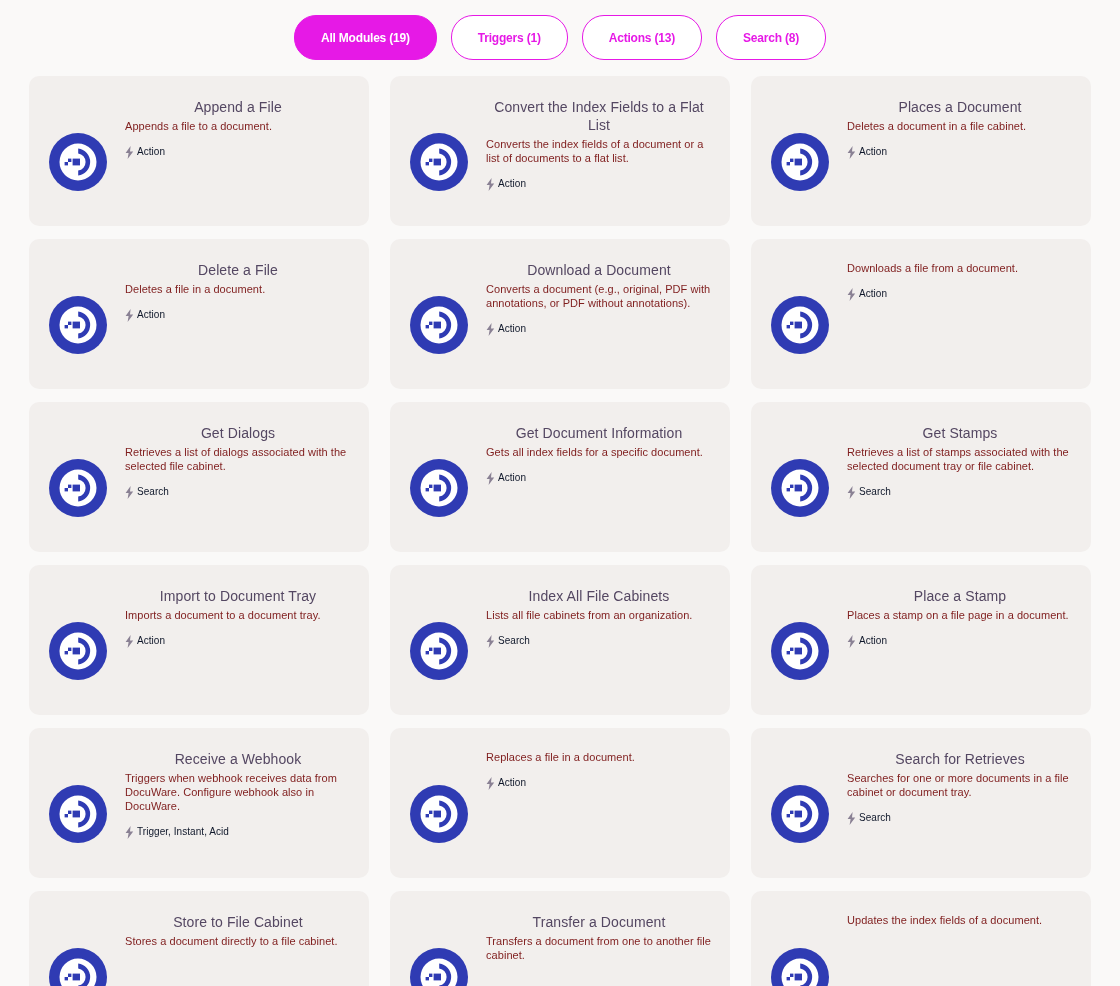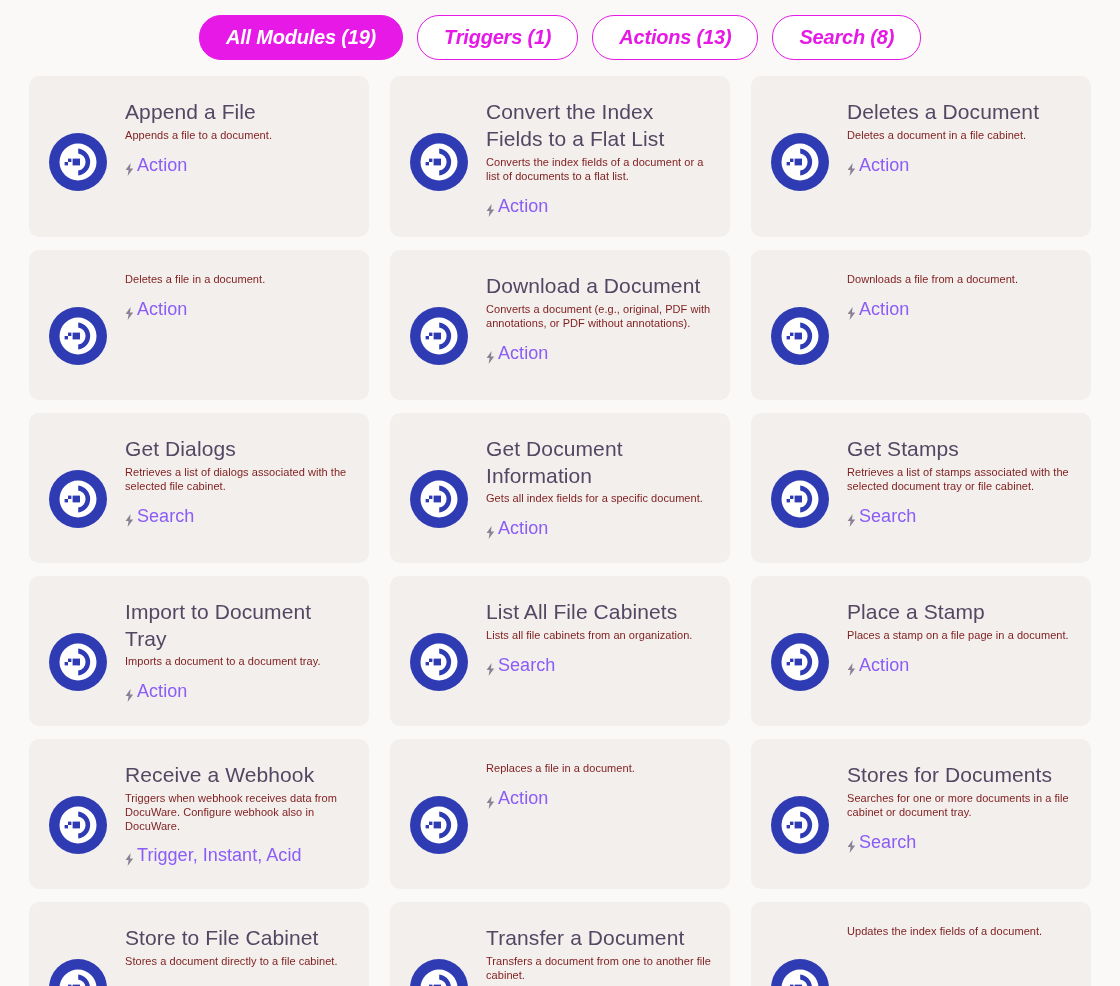--- a/index.html
+++ b/index.html
@@ -30,29 +30,28 @@
     height: 60px;
   }
 
   .pill {
     border-radius: 22px;
     height: 45px;
     padding: 0 26px;
     display: flex;
     align-items: center;
     justify-content: center;
-    font-size: 20px;
+    font-size: 12px;
     font-weight: bold;
     letter-spacing: -0.2px;
     cursor: pointer;
     white-space: nowrap;
     background: #ffffff;
     border: 1.6px solid #e619e6;
     color: #e619e6;
-    font-style: italic;
   }
 
   .pill.active {
     background: #e619e6;
     border-color: #e619e6;
     color: #ffffff;
   }
 
   
   .grid {
@@ -89,42 +88,43 @@
   }
 
   .card-body {
     flex: 1 1 auto;
     padding-left: 16px;
     padding-top: 3px;
     min-width: 0;
   }
 
   .card-title {
-    font-size: 21px;
+    font-size: 14px;
     line-height: 1.28;
     color: #544762;
     font-weight: 400;
     letter-spacing: 0.1px;
     margin-bottom: 3px;
+    text-align: center;
   }
 
   .card-desc {
     font-size: 11px;
     line-height: 1.27;
     color: #7f1d1d;
     font-weight: 400;
     letter-spacing: 0.05px;
   }
 
   .card-tag {
     margin-top: 12px;
-    font-size: 18px;
-    color: #8b5cf6;
+    font-size: 10px;
+    color: #0f172a;
     display: flex;
-    align-items: flex-end;
+    align-items: flex-start;
     gap: 3px;
     letter-spacing: 0.05px;
   }
 
   .bolt {
     display: inline-block;
     width: 9px;
     height: 13px;
     flex: 0 0 auto;
   }
@@ -199,21 +199,21 @@
             <circle cx="30" cy="30" r="29" fill="#2f3bb3"></circle>
             <circle cx="30" cy="30" r="18.5" fill="#ffffff"></circle>
             <path d="M30.2 16.5 A13.6 13.6 0 0 1 30.2 43.5 L30.2 38.6 A8.7 8.7 0 0 0 30.2 21.4 Z" fill="#2f3bb3"></path>
             <rect x="24.6" y="26.6" width="7.4" height="6.8" fill="#2f3bb3"></rect>
             <rect x="20.0" y="26.6" width="3.4" height="3.4" fill="#2f3bb3"></rect>
             <rect x="20.0" y="30.0" width="3.4" height="3.4" fill="#ffffff"></rect>
             <rect x="16.6" y="30.0" width="3.4" height="3.4" fill="#2f3bb3"></rect>
           </svg>
         </div>
         <div class="card-body">
-          <div class="card-title">Deletes a Document</div>
+          <div class="card-title">Places a Document</div>
           <div class="card-desc">Deletes a document in a file cabinet.</div>
           <div class="card-tag">
             <span class="bolt">
               <svg width="9" height="13" viewBox="0 0 9 13" xmlns="http://www.w3.org/2000/svg">
                 <path d="M5.6 0 L0.6 7.0 L3.6 7.0 L2.6 13 L8.2 5.6 L5.0 5.6 Z" fill="#8a8194"></path>
               </svg>
             </span>
             <span>Action</span>
           </div>
         </div>
@@ -224,20 +224,21 @@
             <circle cx="30" cy="30" r="29" fill="#2f3bb3"></circle>
             <circle cx="30" cy="30" r="18.5" fill="#ffffff"></circle>
             <path d="M30.2 16.5 A13.6 13.6 0 0 1 30.2 43.5 L30.2 38.6 A8.7 8.7 0 0 0 30.2 21.4 Z" fill="#2f3bb3"></path>
             <rect x="24.6" y="26.6" width="7.4" height="6.8" fill="#2f3bb3"></rect>
             <rect x="20.0" y="26.6" width="3.4" height="3.4" fill="#2f3bb3"></rect>
             <rect x="20.0" y="30.0" width="3.4" height="3.4" fill="#ffffff"></rect>
             <rect x="16.6" y="30.0" width="3.4" height="3.4" fill="#2f3bb3"></rect>
           </svg>
         </div>
         <div class="card-body">
+          <div class="card-title">Delete a File</div>
           <div class="card-desc">Deletes a file in a document.</div>
           <div class="card-tag">
             <span class="bolt">
               <svg width="9" height="13" viewBox="0 0 9 13" xmlns="http://www.w3.org/2000/svg">
                 <path d="M5.6 0 L0.6 7.0 L3.6 7.0 L2.6 13 L8.2 5.6 L5.0 5.6 Z" fill="#8a8194"></path>
               </svg>
             </span>
             <span>Action</span>
           </div>
         </div>
@@ -397,21 +398,21 @@
             <circle cx="30" cy="30" r="29" fill="#2f3bb3"></circle>
             <circle cx="30" cy="30" r="18.5" fill="#ffffff"></circle>
             <path d="M30.2 16.5 A13.6 13.6 0 0 1 30.2 43.5 L30.2 38.6 A8.7 8.7 0 0 0 30.2 21.4 Z" fill="#2f3bb3"></path>
             <rect x="24.6" y="26.6" width="7.4" height="6.8" fill="#2f3bb3"></rect>
             <rect x="20.0" y="26.6" width="3.4" height="3.4" fill="#2f3bb3"></rect>
             <rect x="20.0" y="30.0" width="3.4" height="3.4" fill="#ffffff"></rect>
             <rect x="16.6" y="30.0" width="3.4" height="3.4" fill="#2f3bb3"></rect>
           </svg>
         </div>
         <div class="card-body">
-          <div class="card-title">List All File Cabinets</div>
+          <div class="card-title">Index All File Cabinets</div>
           <div class="card-desc">Lists all file cabinets from an organization.</div>
           <div class="card-tag">
             <span class="bolt">
               <svg width="9" height="13" viewBox="0 0 9 13" xmlns="http://www.w3.org/2000/svg">
                 <path d="M5.6 0 L0.6 7.0 L3.6 7.0 L2.6 13 L8.2 5.6 L5.0 5.6 Z" fill="#8a8194"></path>
               </svg>
             </span>
             <span>Search</span>
           </div>
         </div>
@@ -496,21 +497,21 @@
             <circle cx="30" cy="30" r="29" fill="#2f3bb3"></circle>
             <circle cx="30" cy="30" r="18.5" fill="#ffffff"></circle>
             <path d="M30.2 16.5 A13.6 13.6 0 0 1 30.2 43.5 L30.2 38.6 A8.7 8.7 0 0 0 30.2 21.4 Z" fill="#2f3bb3"></path>
             <rect x="24.6" y="26.6" width="7.4" height="6.8" fill="#2f3bb3"></rect>
             <rect x="20.0" y="26.6" width="3.4" height="3.4" fill="#2f3bb3"></rect>
             <rect x="20.0" y="30.0" width="3.4" height="3.4" fill="#ffffff"></rect>
             <rect x="16.6" y="30.0" width="3.4" height="3.4" fill="#2f3bb3"></rect>
           </svg>
         </div>
         <div class="card-body">
-          <div class="card-title">Stores for Documents</div>
+          <div class="card-title">Search for Retrieves</div>
           <div class="card-desc">Searches for one or more documents in a file cabinet or document tray.</div>
           <div class="card-tag">
             <span class="bolt">
               <svg width="9" height="13" viewBox="0 0 9 13" xmlns="http://www.w3.org/2000/svg">
                 <path d="M5.6 0 L0.6 7.0 L3.6 7.0 L2.6 13 L8.2 5.6 L5.0 5.6 Z" fill="#8a8194"></path>
               </svg>
             </span>
             <span>Search</span>
           </div>
         </div>

